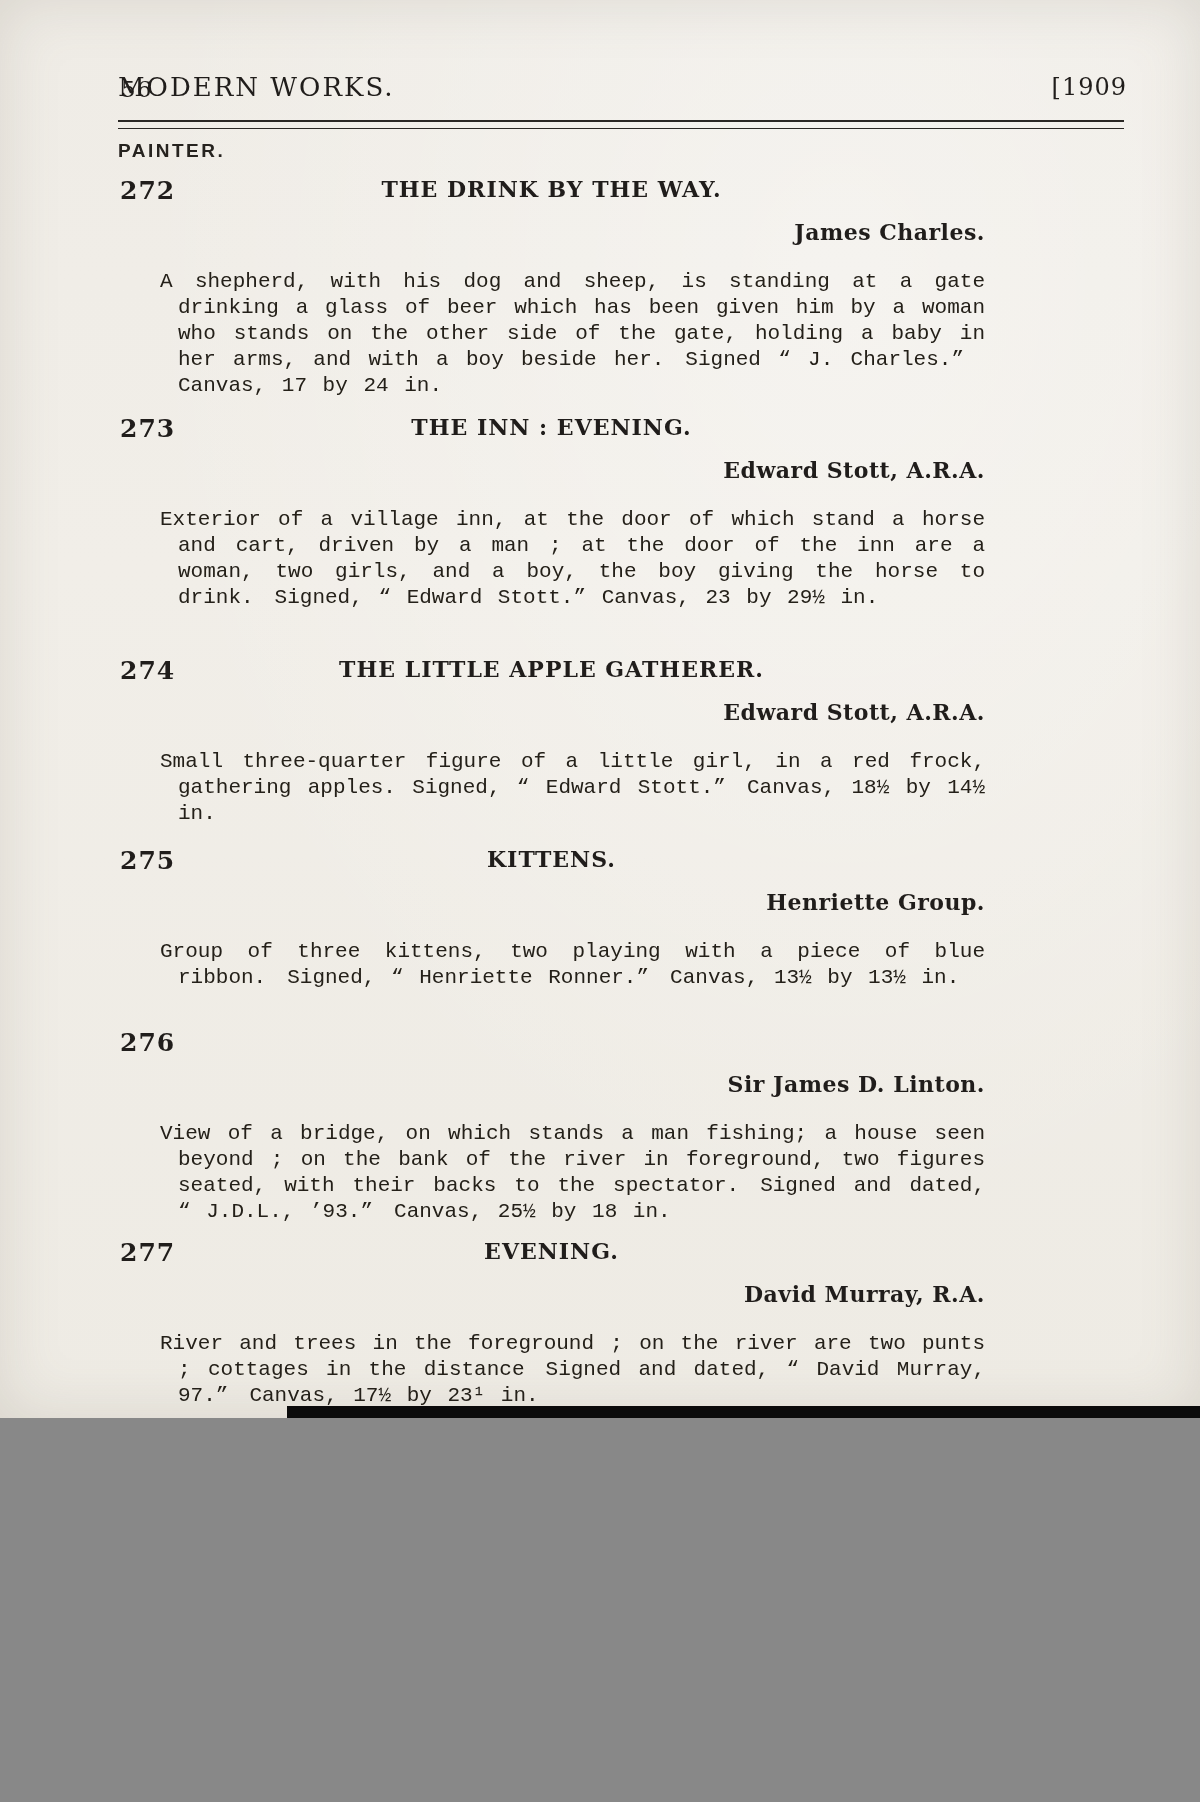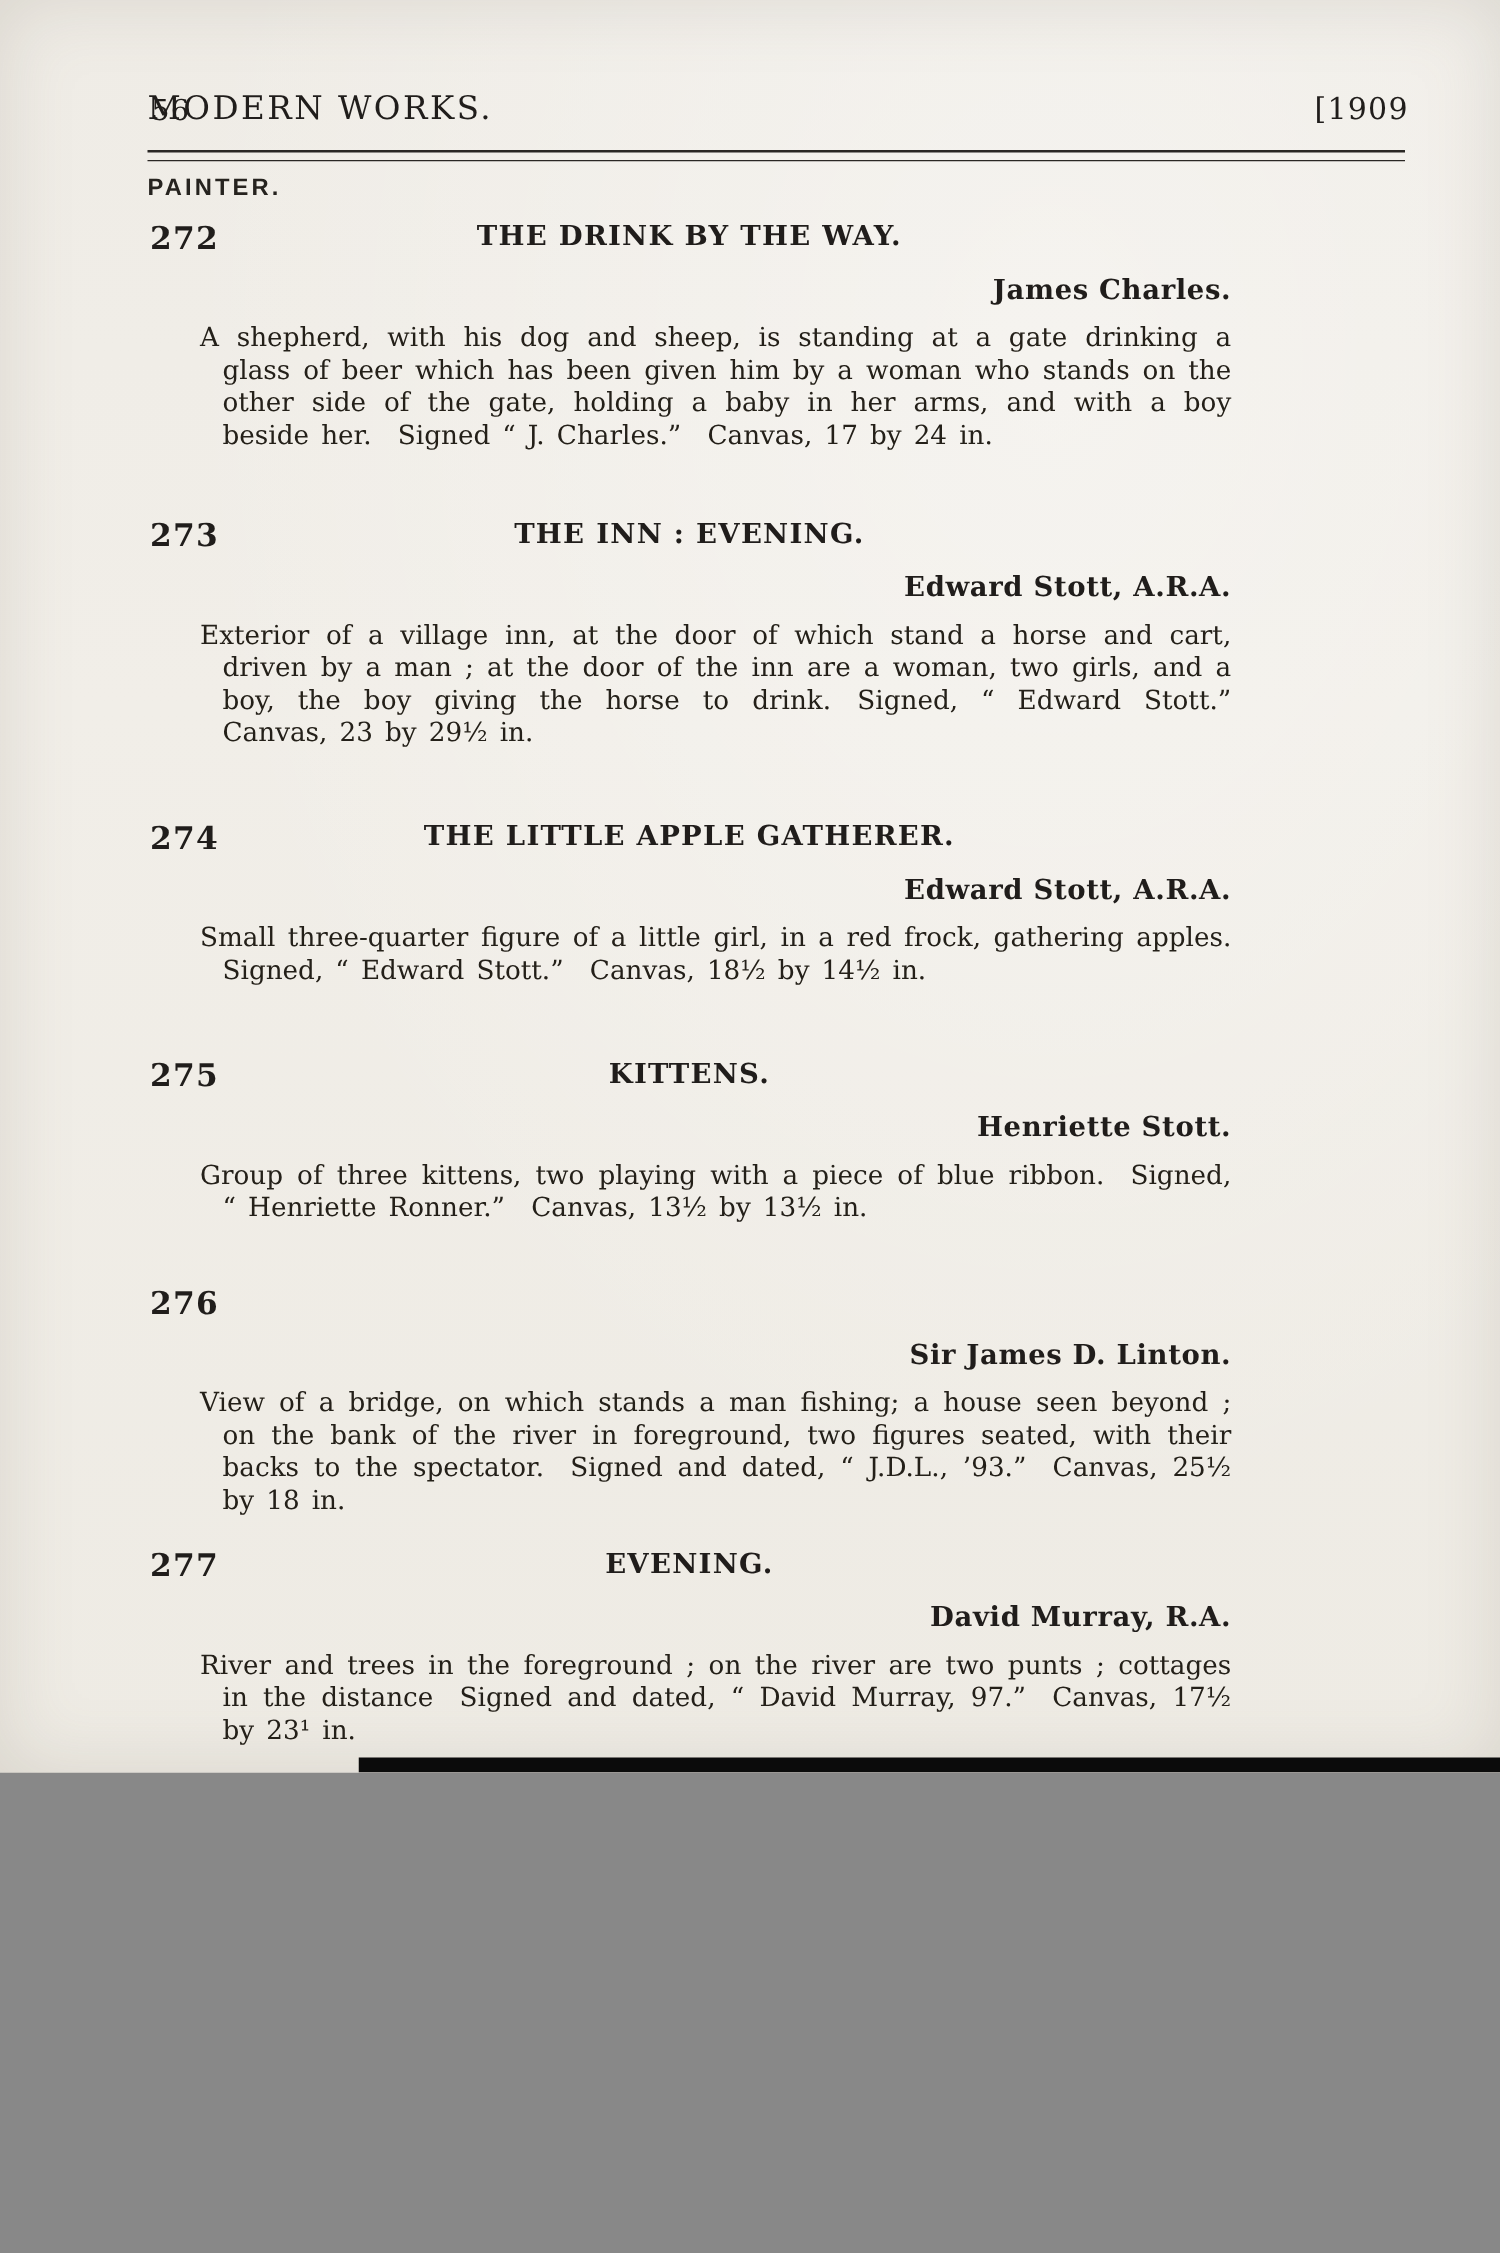--- a/index.html
+++ b/index.html
@@ -30,22 +30,22 @@
   .painter-label { position:absolute; top:140px; left:118px; width:969px; text-align:left;
                    font-family:"Liberation Sans","DejaVu Sans",sans-serif;
                    font-size:19px; font-weight:bold; letter-spacing:2.5px; color:#26231f; }
 
   
   .lot { position:absolute; left:118px; width:867px; }
   .lot-head { position:relative; min-height:30px; }
   .lot-number { position:absolute; left:2px; top:0; font-size:25px; font-weight:bold; letter-spacing:1px; }
   .lot-title  { display:block; text-align:center; font-size:22px; font-weight:bold; letter-spacing:1px; }
   .lot-painter { text-align:right; font-size:22px; font-weight:bold; letter-spacing:0.5px; margin-top:13px; }
-  .lot-desc { margin-top:12px; text-align:justify; font-size:21px; line-height:26px;
-              word-spacing:3px; padding-left:60px; text-indent:-18px; color:#242019; }
+  .lot-desc { margin-top:24px; text-align:justify; font-size:21px; line-height:26px;
+              word-spacing:3px; padding-left:60px; text-indent:-18px; color:#242019;font-family:Liberation Mono, monospace; }
 
   
   .scan-bar { position:absolute; left:287px; right:0; bottom:0; height:12px; background:#0b0b0b; }
 </style>
 </head>
 <body>
 
 <div class="page">
 
   <span class="hdr-pagenum">56</span>
@@ -81,21 +81,21 @@
     </div>
     <div class="lot-painter">Edward Stott, A.R.A.</div>
     <p class="lot-desc">Small three-quarter figure of a little girl, in a red frock, gathering apples. Signed, “ Edward Stott.” Canvas, 18½ by 14½ in.</p>
   </section>
 
   <section class="lot" style="top:846px;">
     <div class="lot-head">
       <span class="lot-number">275</span>
       <span class="lot-title">KITTENS.</span>
     </div>
-    <div class="lot-painter">Henriette Stott.</div>
+    <div class="lot-painter">Henriette Group.</div>
     <p class="lot-desc">Group of three kittens, two playing with a piece of blue ribbon. Signed, “ Henriette Ronner.” Canvas, 13½ by 13½ in.</p>
   </section>
 
   <section class="lot" style="top:1028px;">
     <div class="lot-head">
       <span class="lot-number">276</span>
     </div>
     <div class="lot-painter">Sir James D. Linton.</div>
     <p class="lot-desc">View of a bridge, on which stands a man fishing; a house seen beyond ; on the bank of the river in foreground, two figures seated, with their backs to the spectator. Signed and dated, “ J.D.L., ’93.” Canvas, 25½ by 18 in.</p>
   </section>

